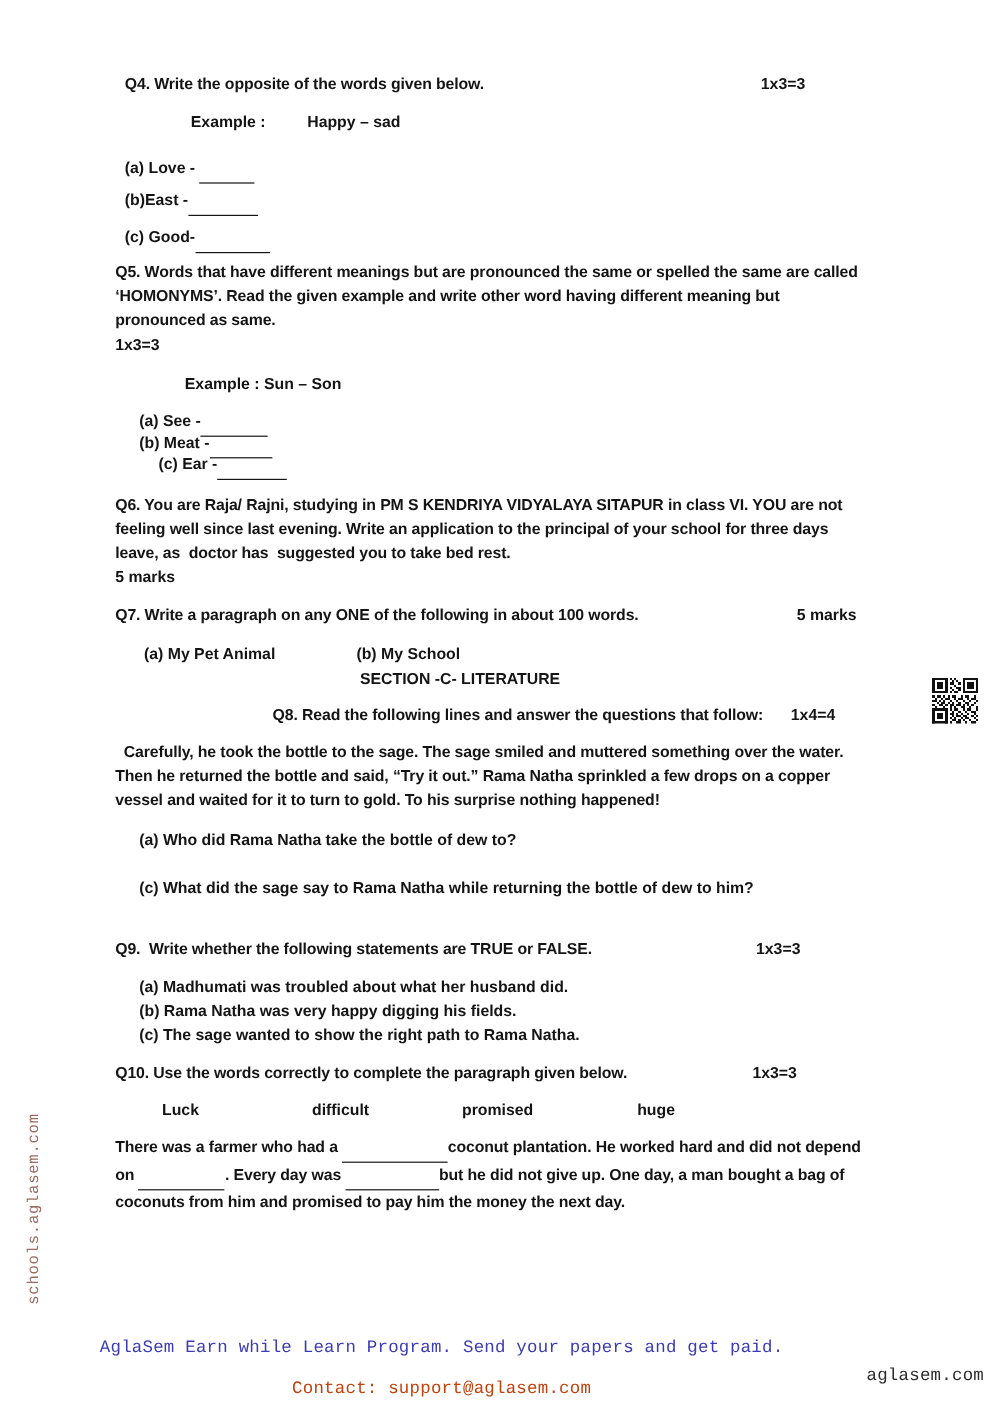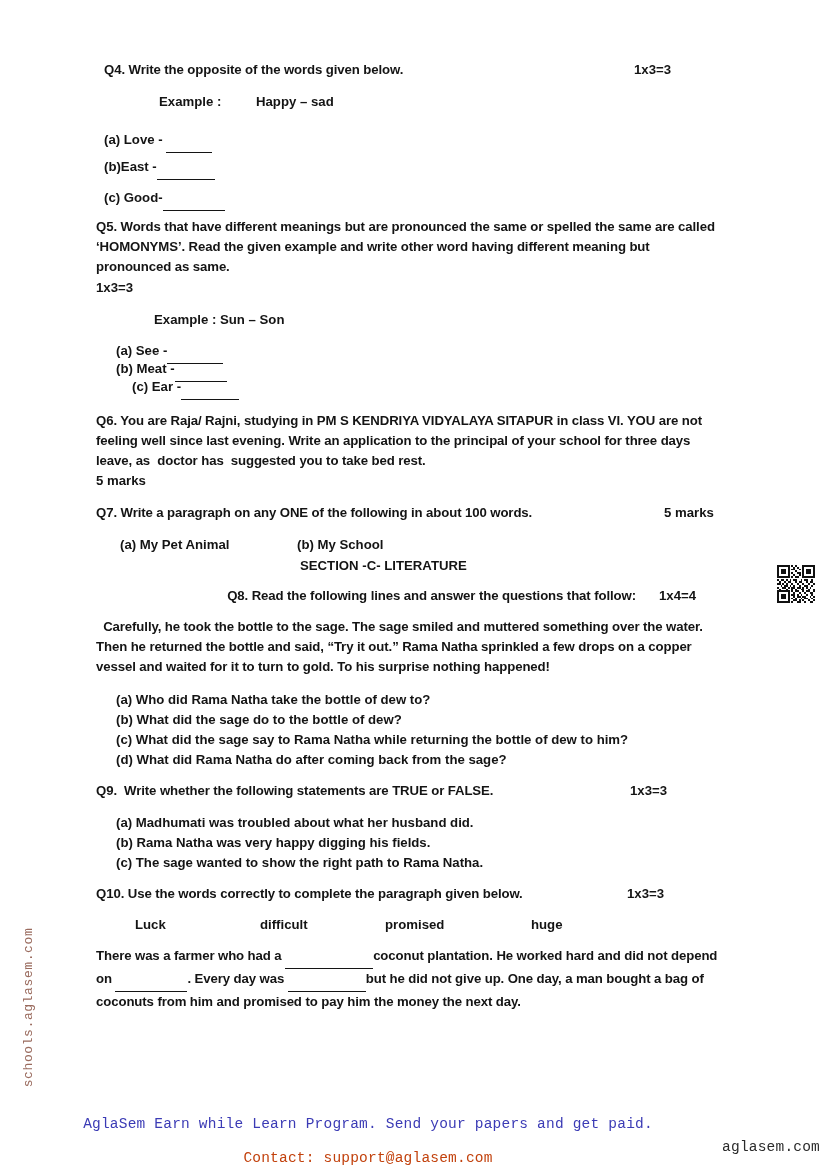--- a/index.html
+++ b/index.html
@@ -176,23 +176,21 @@
   <div class="lead" style="left:120px; top:535px;">(a)  My Pet Animal</div>
   <div class="lead" style="left:297px; top:535px;">(b) My School</div>
   <div class="lead" style="left:300px; top:556px;">SECTION -C- LITERATURE</div>
 
   <div class="blk" style="left:96px; top:586px; width:540px;text-align:right;">Q8. Read the following lines and answer the questions that follow:</div>
   <div class="marks" style="left:659px; top:586px;">1x4=4</div>
 
   <div class="blk" style="left:96px; top:617px; width:632px;">  Carefully, he took the bottle to the sage. The sage smiled and muttered something over the water. Then he returned the bottle and said, “Try it out.” Rama Natha sprinkled a few drops on a copper vessel and waited for it to turn to gold. To his surprise nothing happened!</div>
 
   <div class="lead" style="left:116px; top:690px;">(a)  Who did Rama Natha take the bottle of dew to?</div>
-  <div class="lead" style="left:116px; top:710px;">(b)  What did the sage do to the bottle of dew?</div>
   <div class="lead" style="left:116px; top:730px;">(c)  What did the sage say to Rama Natha while returning the bottle of dew to him?</div>
-  <div class="lead" style="left:116px; top:750px;">(d)  What did Rama Natha do after coming back from the sage?</div>
 
   <div class="blk" style="left:96px; top:781px; width:520px;">Q9.  Write whether the following statements are TRUE or FALSE.</div>
   <div class="marks" style="left:630px; top:781px;">1x3=3</div>
 
   <div class="lead" style="left:116px; top:833px;">(b)  Rama Natha was very happy digging his fields.</div>
   <div class="lead" style="left:116px; top:813px;">(a)  Madhumati was troubled about what her husband did.</div>
   <div class="lead" style="left:116px; top:853px;">(c)  The sage wanted to show the right path to Rama Natha.</div>
 
   <div class="blk" style="left:96px; top:884px; width:520px;">Q10. Use the words correctly to complete the paragraph given below.</div>
   <div class="marks" style="left:627px; top:884px;">1x3=3</div>

